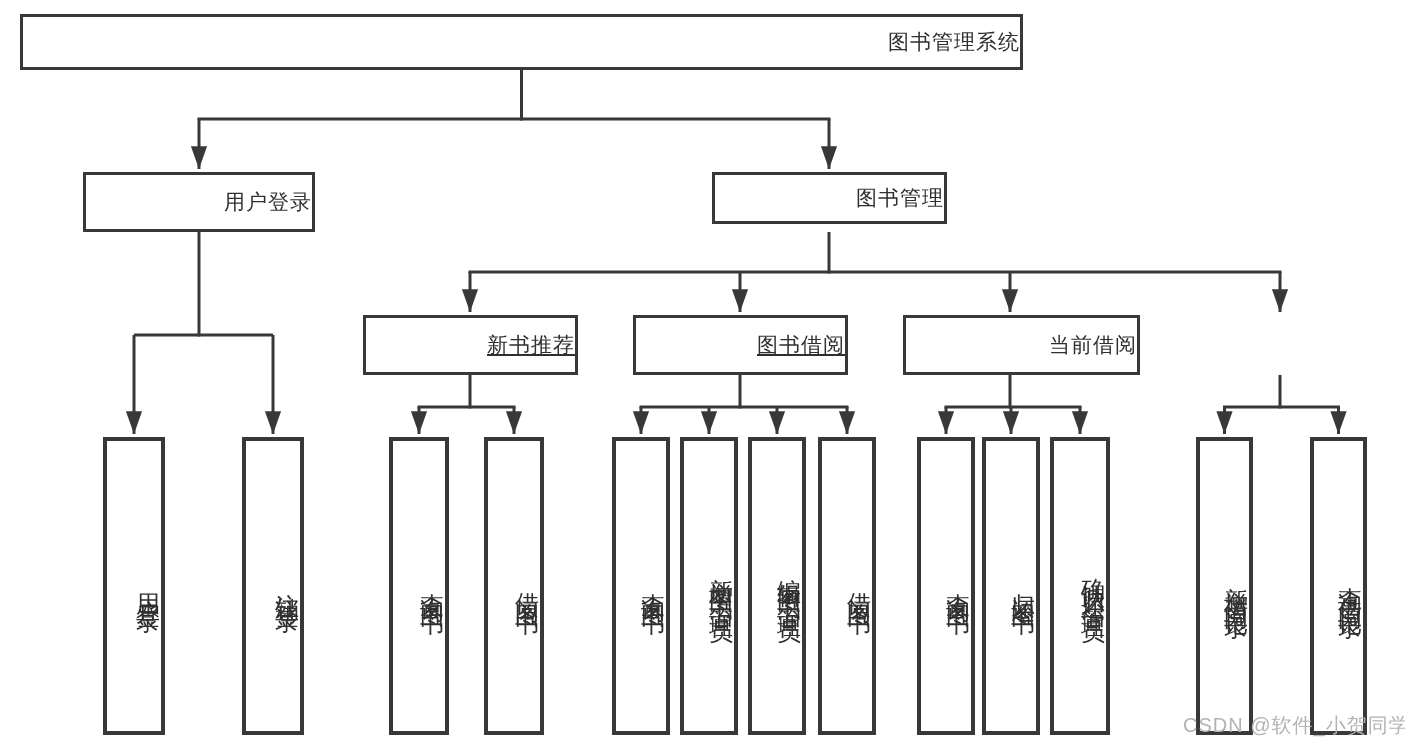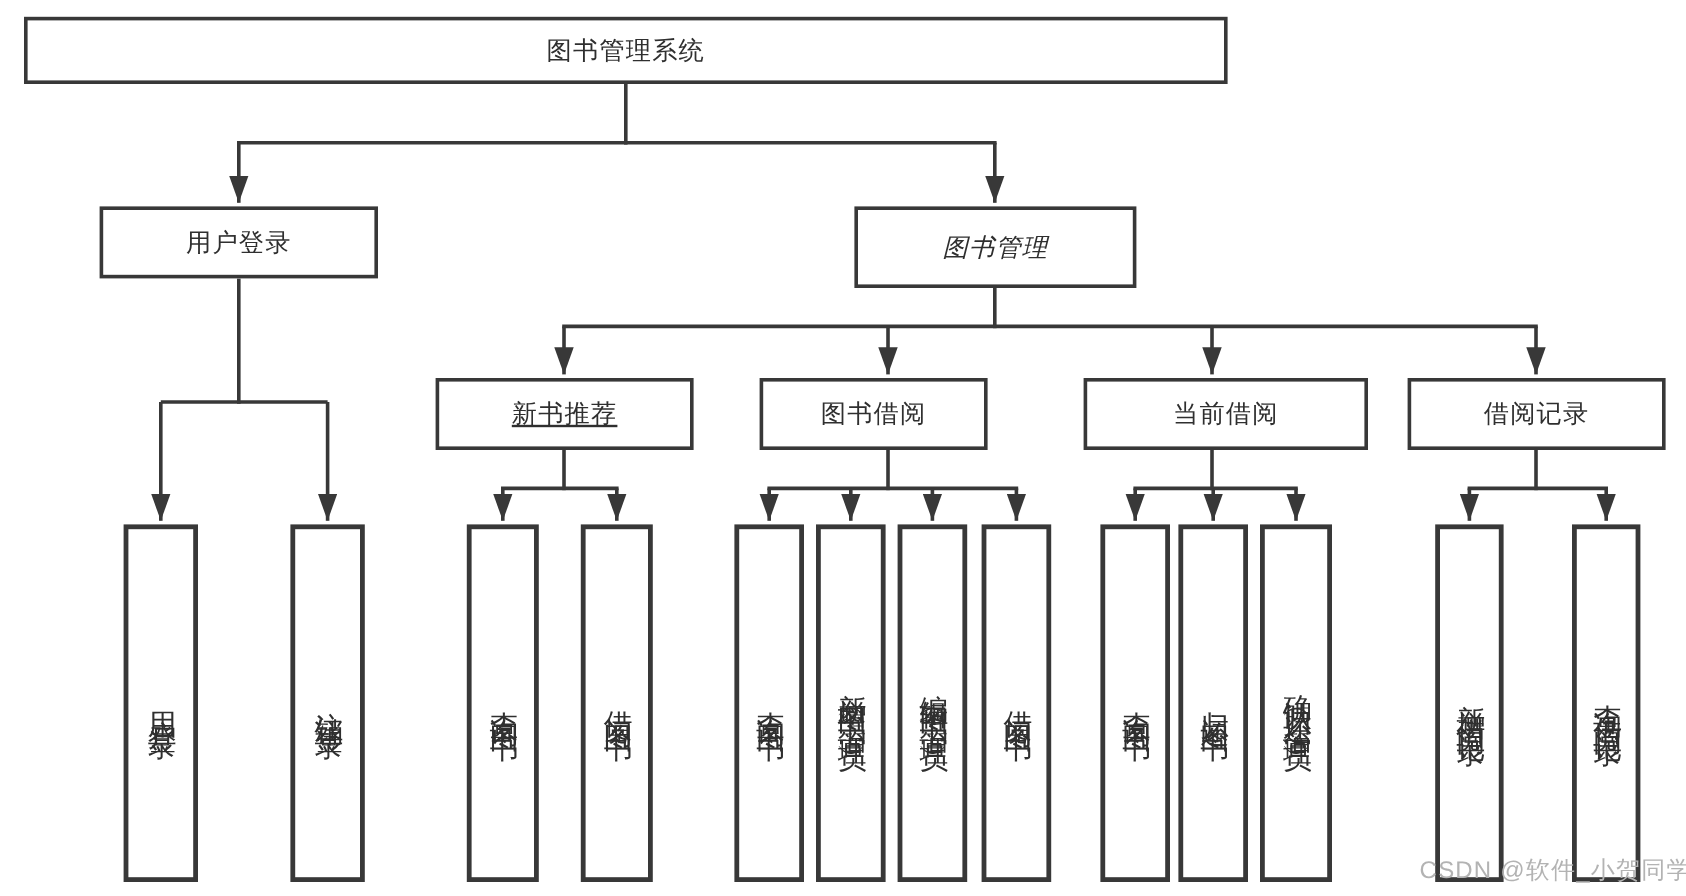--- a/index.html
+++ b/index.html
@@ -7,21 +7,21 @@
     width:1405px;height:747px;position:relative;overflow:hidden;
     background:var(--background,#ffffff);
     font-family:"Liberation Sans", sans-serif;
   }
   #canvas{position:absolute;left:0;top:0;width:1405px;height:747px;}
   svg.connectors{position:absolute;left:0;top:0;z-index:1;}
   .box{
     position:absolute;z-index:2;box-sizing:border-box;
     border:3px solid var(--line,#383838);
     background:#ffffff;color:var(--text,#2f2f2f);
-    display:flex;align-items:center;justify-content:center;
+    display:flex;align-items:center;justify-content:flex-end;
   }
   .leafbox{border-width:4px;}
   .h-label{font-size:21px;letter-spacing:1px;white-space:nowrap;}
   .v-label{
     writing-mode:vertical-rl;text-orientation:mixed;
     font-size:24px;line-height:1.1;letter-spacing:6px;
     white-space:nowrap;
   }
   .watermark{
     position:absolute;z-index:3;
@@ -84,35 +84,32 @@
     </g>
   </svg>
 
   <div class="box" style="left:20px;top:14px;width:1003px;height:56px;">
     <span class="h-label">图书管理系统</span>
   </div>
 
   <div class="box" style="left:83px;top:172px;width:232px;height:60px;">
     <span class="h-label">用户登录</span>
   </div>
-  <div class="box" style="left:712px;top:172px;width:235px;height:68px;font-style:italic;">
+  <div class="box" style="left:712px;top:172px;width:235px;height:52px;">
     <span class="h-label">图书管理</span>
   </div>
 
   <div class="box" style="left:363px;top:315px;width:215px;height:60px;text-decoration:underline;">
     <span class="h-label">新书推荐</span>
   </div>
-  <div class="box" style="left:633px;top:315px;width:190px;height:60px;">
+  <div class="box" style="left:633px;top:315px;width:215px;height:60px;text-decoration:underline;">
     <span class="h-label">图书借阅</span>
   </div>
   <div class="box" style="left:903px;top:315px;width:237px;height:60px;">
     <span class="h-label">当前借阅</span>
-  </div>
-  <div class="box" style="left:1173px;top:315px;width:215px;height:60px;">
-    <span class="h-label">借阅记录</span>
   </div>
 
   <div class="box leafbox" style="left:103px;top:437px;width:62px;height:298px;">
     <span class="v-label">用户登录</span>
   </div>
   <div class="box leafbox" style="left:242px;top:437px;width:62px;height:298px;">
     <span class="v-label">注销登录</span>
   </div>
   <div class="box leafbox" style="left:389px;top:437px;width:60px;height:298px;">
     <span class="v-label">查询图书</span>

